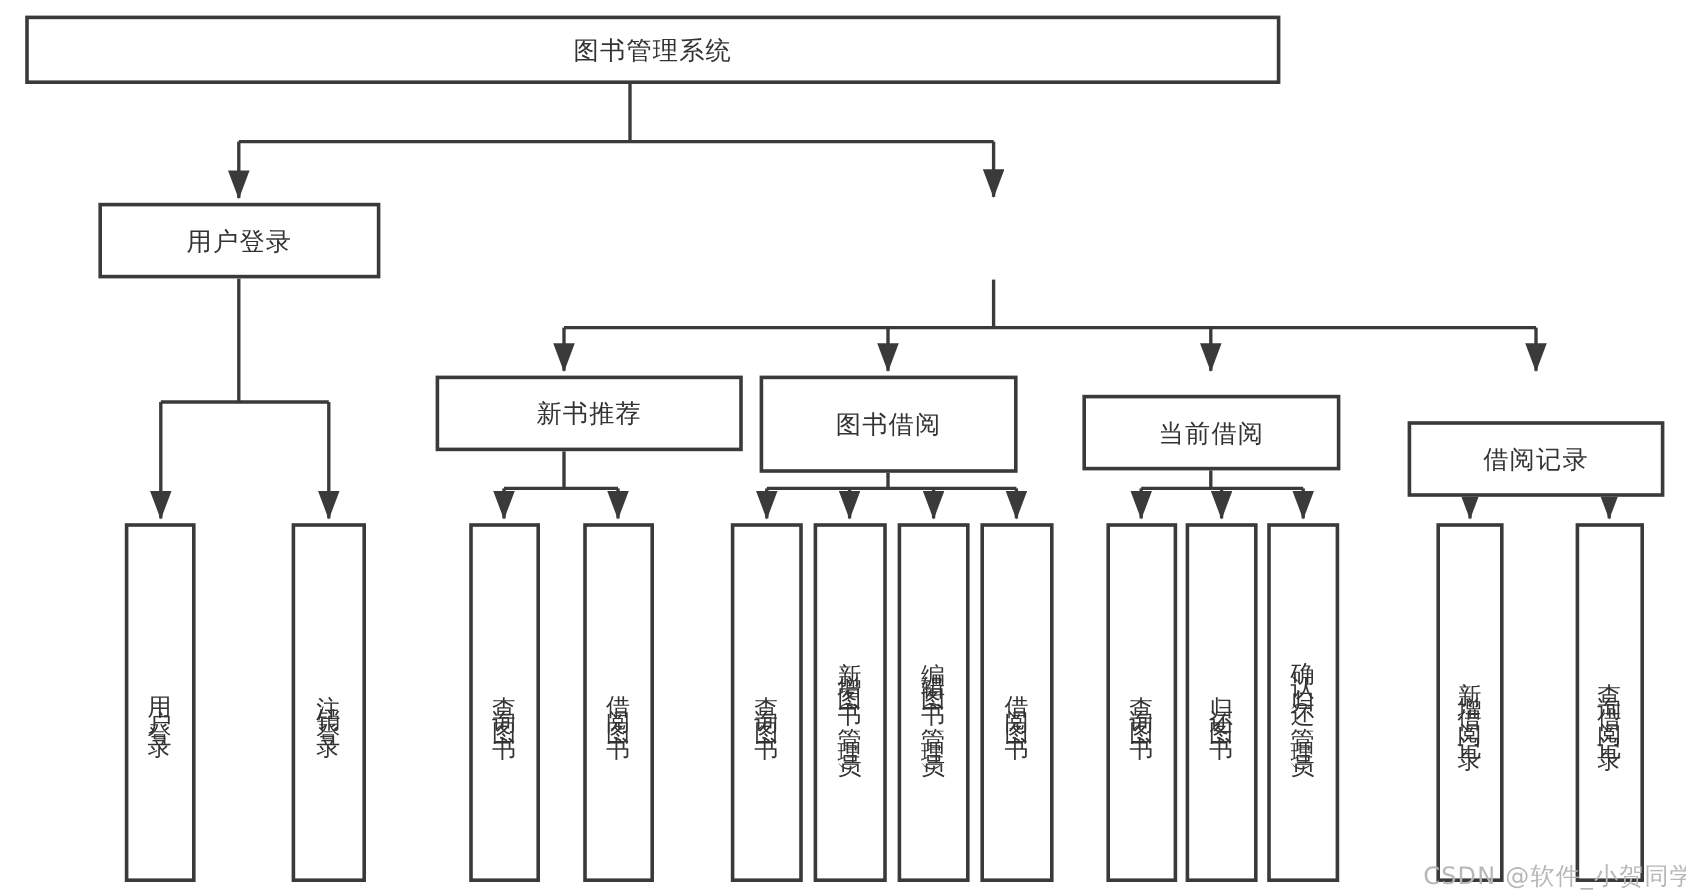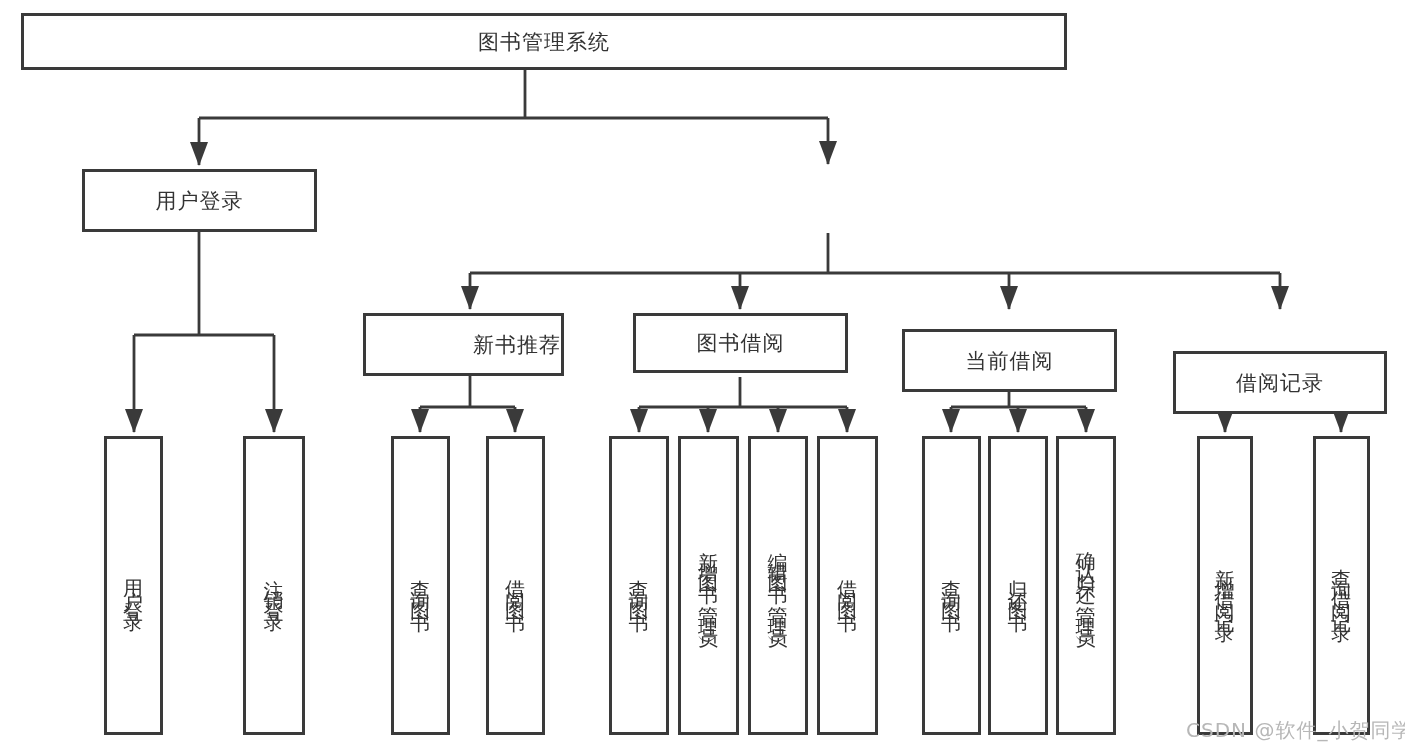--- a/index.html
+++ b/index.html
@@ -118,24 +118,24 @@
   </svg>
 
   <div class="node hbox" style="left:21px; top:13px; width:1046px; height:57px;">
     <span class="lbl">图书管理系统</span>
   </div>
 
   <div class="node hbox" style="left:82px; top:169px; width:235px; height:63px;">
     <span class="lbl">用户登录</span>
   </div>
 
-  <div class="node hbox" style="left:363px; top:313px; width:201px; height:63px;justify-content:flex-end;">
+  <div class="node hbox" style="left:363px; top:313px; width:256px; height:63px;">
     <span class="lbl">新书推荐</span>
   </div>
-  <div class="node hbox" style="left:633px; top:313px; width:215px; height:60px;">
+  <div class="node hbox" style="left:633px; top:313px; width:215px; height:81px;">
     <span class="lbl">图书借阅</span>
   </div>
   <div class="node hbox" style="left:902px; top:313px; width:215px; height:63px;margin-top:16px;">
     <span class="lbl">当前借阅</span>
   </div>
   <div class="node hbox" style="left:1173px; top:313px; width:214px; height:63px;margin-top:38px;">
     <span class="lbl">借阅记录</span>
   </div>
 
   <div class="node vbox" style="left:104px; width:59px;">

